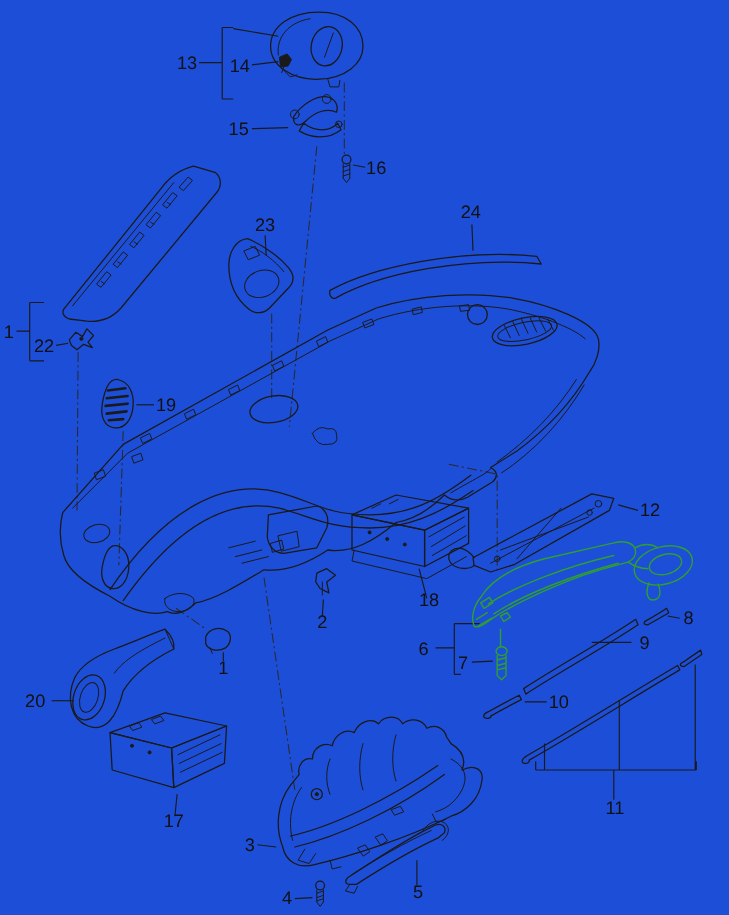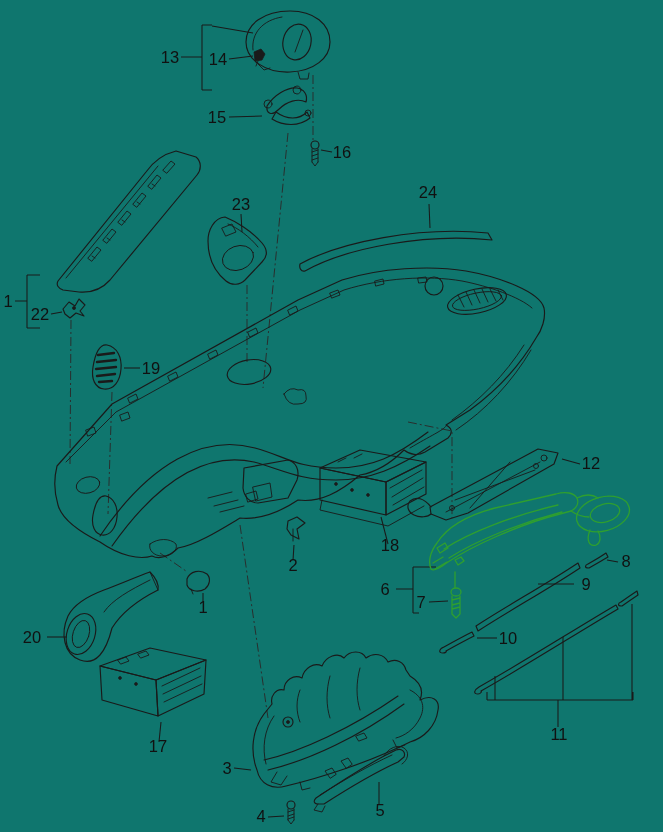--- a/index.html
+++ b/index.html
@@ -11,21 +11,21 @@
   .part-fill{fill:#1a1a1a;stroke:#1a1a1a;stroke-width:0.8;stroke-linejoin:round;}
   .bar     {fill:none;stroke:#1a1a1a;stroke-width:2.4;stroke-linecap:round;}
   .leader  {fill:none;stroke:#1a1a1a;stroke-width:1.05;stroke-linecap:butt;}
   .cline   {fill:none;stroke:#2a2a2a;stroke-width:0.95;stroke-dasharray:9 3 2 3;}
   .hl      {fill:none;stroke-width:1.3;stroke-linejoin:round;stroke-linecap:round;}
   #callouts text{font-family:"Liberation Sans", sans-serif;fill:#111;text-anchor:middle;cursor:pointer;}
 </style>
 </head>
 <body>
 
-<div class="stage" style="background: #0f766e;">
+<div class="stage" style="background: #1d4ed8;">
 <svg viewBox="0 0 663 832" width="663" height="832">
 
   <g>
     <path class="cline" d="M313,75 L313,140"></path>
     <path class="cline" d="M288,133 L263,388"></path>
     <path class="cline" d="M247,285 L247,362"></path>
     <path class="cline" d="M71,320 L70,464"></path>
     <path class="cline" d="M112,392 L108,514"></path>
     <path class="cline" d="M408,422 L452,431 L452,518"></path>
     <path class="cline" d="M160,553 L186,571"></path>

